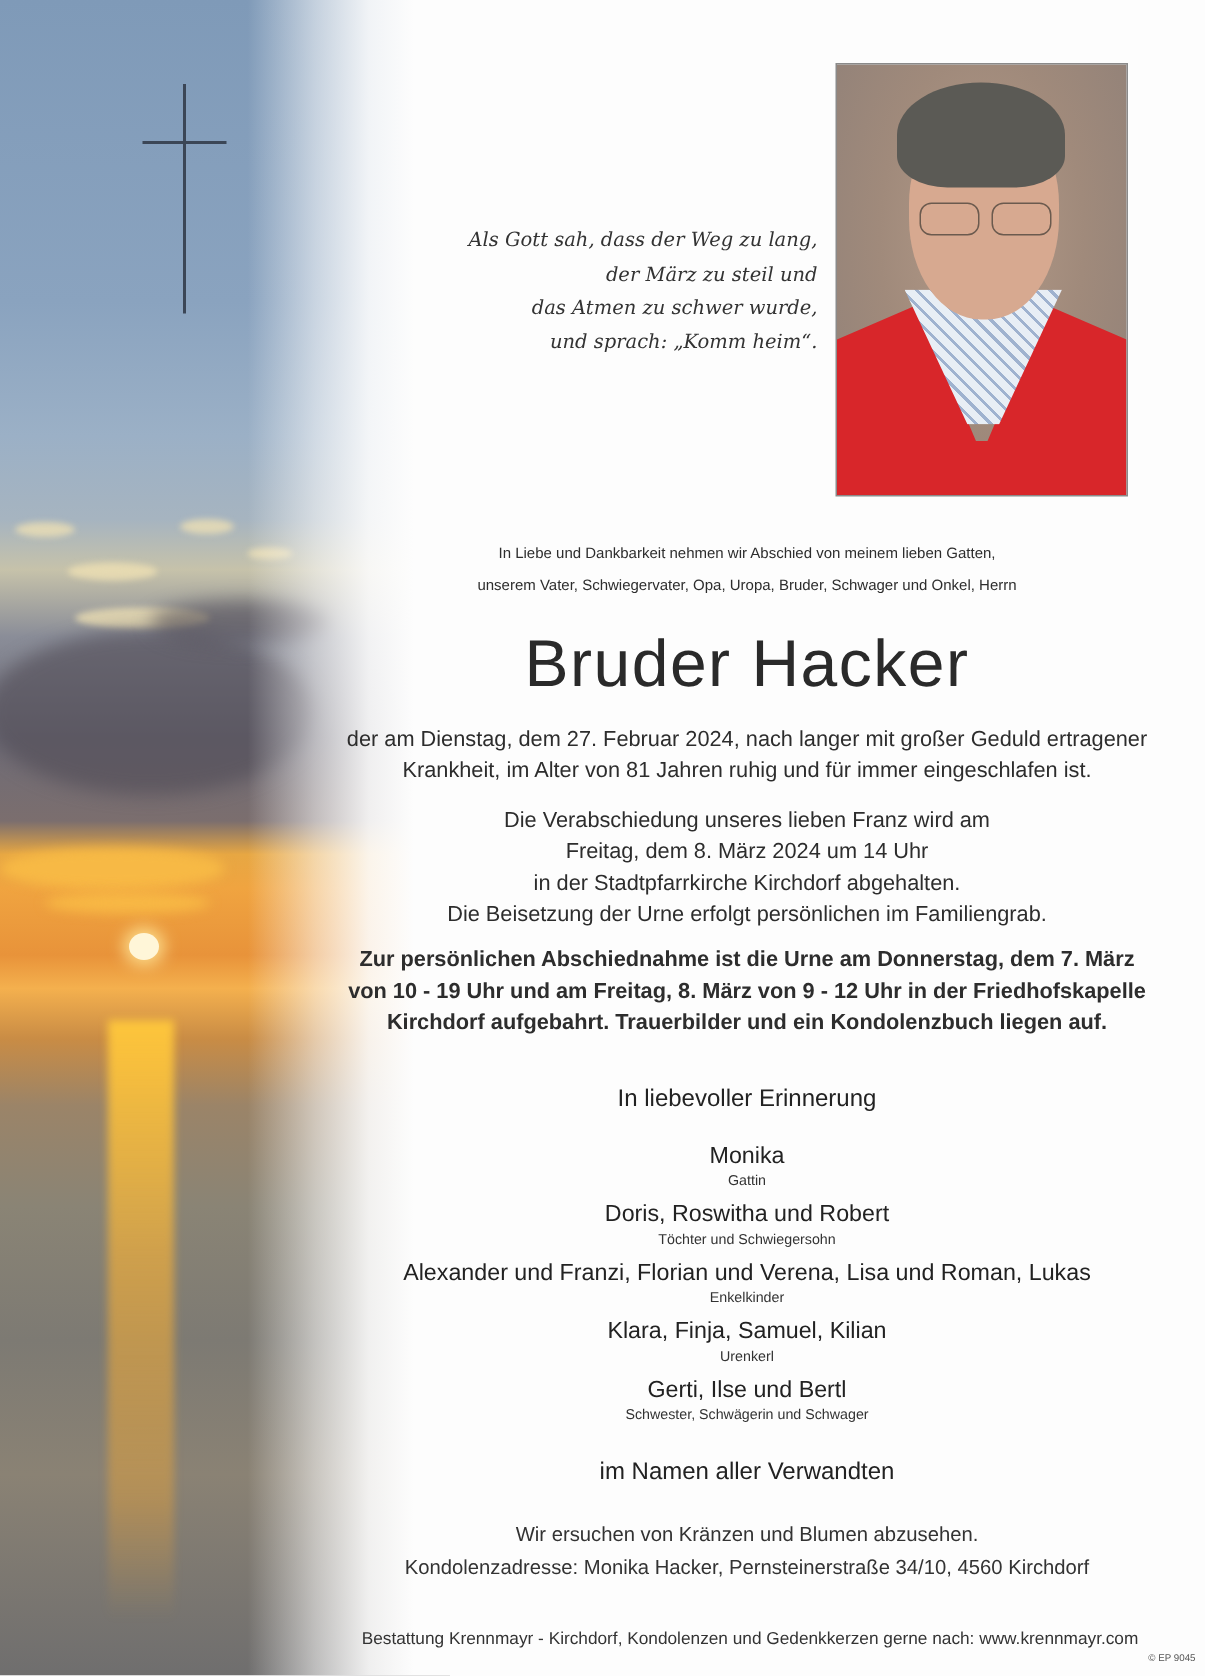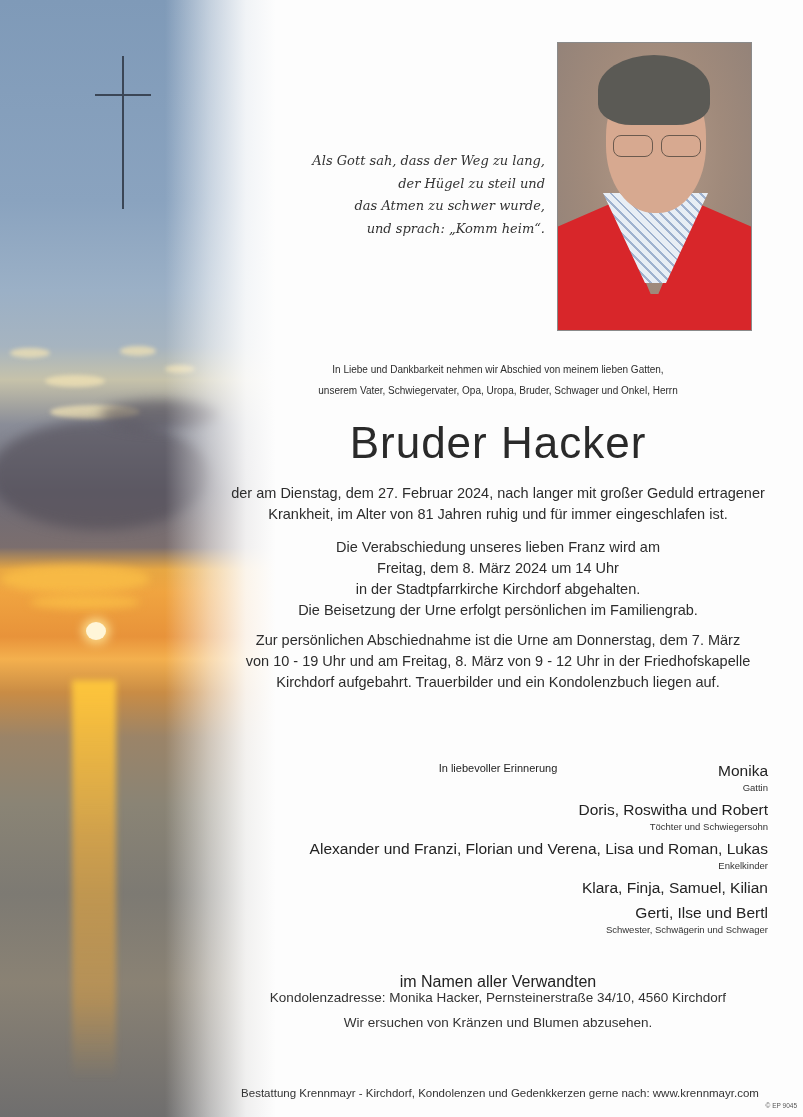--- a/index.html
+++ b/index.html
@@ -74,32 +74,32 @@
       position: absolute; left: 228px; width: 540px; text-align: center;
     }
     .intro { top: 359px; font-size: 10px; line-height: 21px; color: #2d2d2d; }
     .name {
       top: 415px; font-size: 44px; line-height: 56px; letter-spacing: 1px;
       color: #2a2a2a; font-weight: normal;
     }
     .para { font-size: 14.5px; line-height: 21px; color: #2d2d2d; }
     .p1 { top: 483px; }
     .p2 { top: 537px; }
-    .p3 { top: 630px; }
+    .p3 { top: 630px; font-weight: bold; }
     .line { white-space: nowrap; }
 
-    .memory { position: absolute; left: 228px; width: 540px; text-align: center; top: 721px; font-size: 11px; line-height: 24px; color: #222; margin-top: 35px; }
-    .family { position: absolute; left: 228px; width: 540px; top: 760px; text-align: right; }
+    .memory { position: absolute; left: 228px; width: 540px; text-align: center; top: 721px; font-size: 16px; line-height: 24px; color: #222; }
+    .family { position: absolute; left: 228px; width: 540px; top: 760px; text-align: center; }
     .family-group { margin-bottom: 4px; }
     .family-names { font-size: 15.5px; line-height: 21px; color: #222; }
     .family-role { font-size: 9.5px; line-height: 14px; color: #333; }
     .closing { position: absolute; left: 228px; width: 540px; top: 970px; text-align: center; font-size: 16px; line-height: 24px; color: #222; }
 
     .request { position: absolute; left: 228px; width: 540px; top: 1013px; text-align: center; font-size: 13.5px; line-height: 20px; color: #333; }
-    .address { position: absolute; left: 228px; width: 540px; top: 988px; text-align: center; font-size: 13.5px; line-height: 20px; color: #333; }
+    .address { position: absolute; left: 228px; width: 540px; top: 1035px; text-align: center; font-size: 13.5px; line-height: 20px; color: #333; }
     .footer { position: absolute; left: 220px; width: 560px; top: 1085px; text-align: center; font-size: 11.5px; line-height: 16px; color: #333; white-space: nowrap; }
     .code { position: absolute; right: 6px; top: 1102px; font-size: 6.5px; color: #555; }
   </style>
 </head>
 <body>
 
 <div class="photo-strip">
   <div class="cloud" style="left:10px;top:348px;width:40px;height:10px;"></div>
   <div class="cloud" style="left:120px;top:346px;width:36px;height:10px;"></div>
   <div class="cloud" style="left:165px;top:365px;width:30px;height:8px;"></div>
@@ -114,21 +114,21 @@
 </div>
 <div class="photo-fade"></div>
 
 <div class="cross">
   <div class="v"></div>
     <div class="h"></div>
 </div>
 
 <div class="poem">
   <div>Als Gott sah, dass der Weg zu lang,</div>
-  <div>der Hügel zu steil und</div>
+  <div>der März zu steil und</div>
   <div>das Atmen zu schwer wurde,</div>
   <div>und sprach: „Komm heim“.</div>
 </div>
 
 <div class="portrait">
   <div class="sweater"></div>
   <div class="collar"></div>
   <div class="face"></div>
   <div class="hair"></div>
   <div class="glasses-l"></div>
@@ -170,20 +170,21 @@
   <div class="family-group">
     <div class="family-names">Doris, Roswitha und Robert</div>
     <div class="family-role">Töchter und Schwiegersohn</div>
   </div>
   <div class="family-group">
     <div class="family-names">Alexander und Franzi, Florian und Verena, Lisa und Roman, Lukas</div>
     <div class="family-role">Enkelkinder</div>
   </div>
   <div class="family-group">
     <div class="family-names">Klara, Finja, Samuel, Kilian</div>
+    <div class="family-role">Urenkerl</div>
   </div>
   <div class="family-group">
     <div class="family-names">Gerti, Ilse und Bertl</div>
     <div class="family-role">Schwester, Schwägerin und Schwager</div>
   </div>
 </div>
 
 <div class="closing">im Namen aller Verwandten</div>
 
 <div class="request">Wir ersuchen von Kränzen und Blumen abzusehen.</div>

